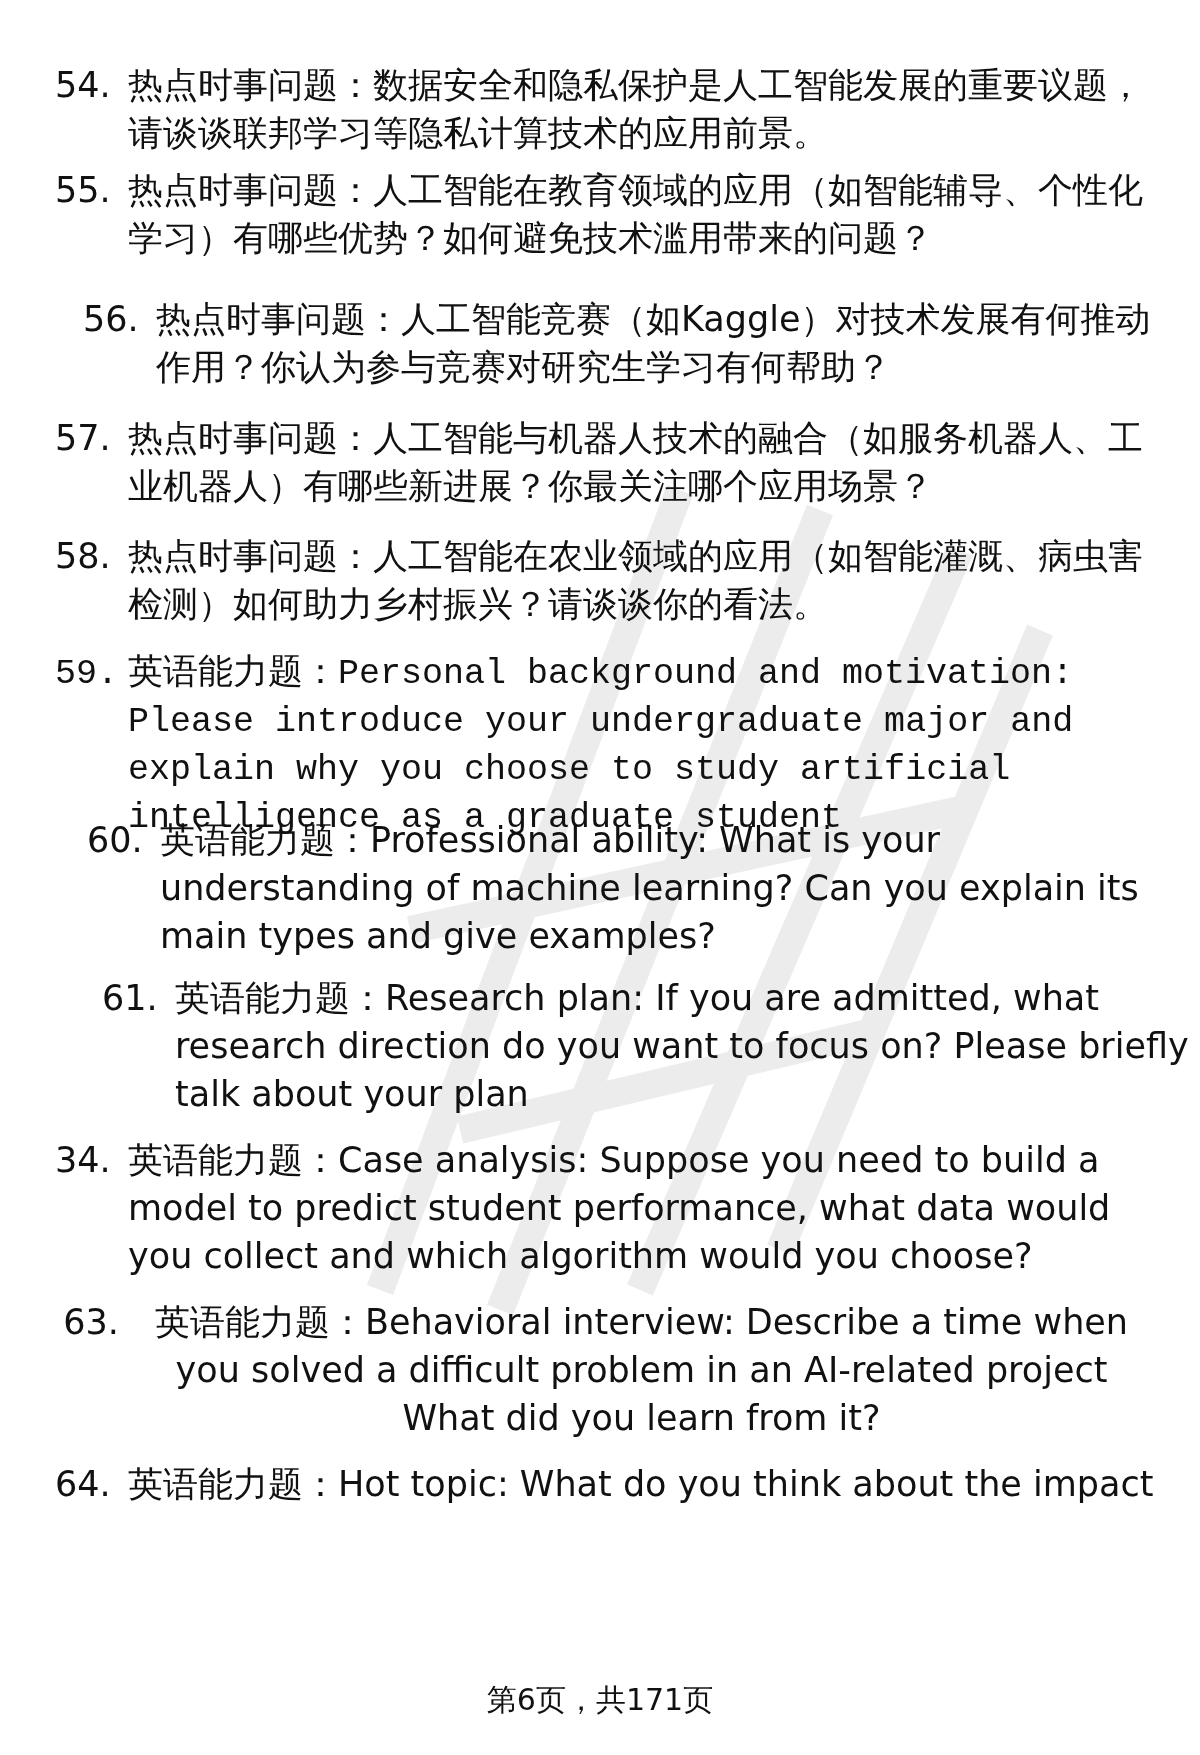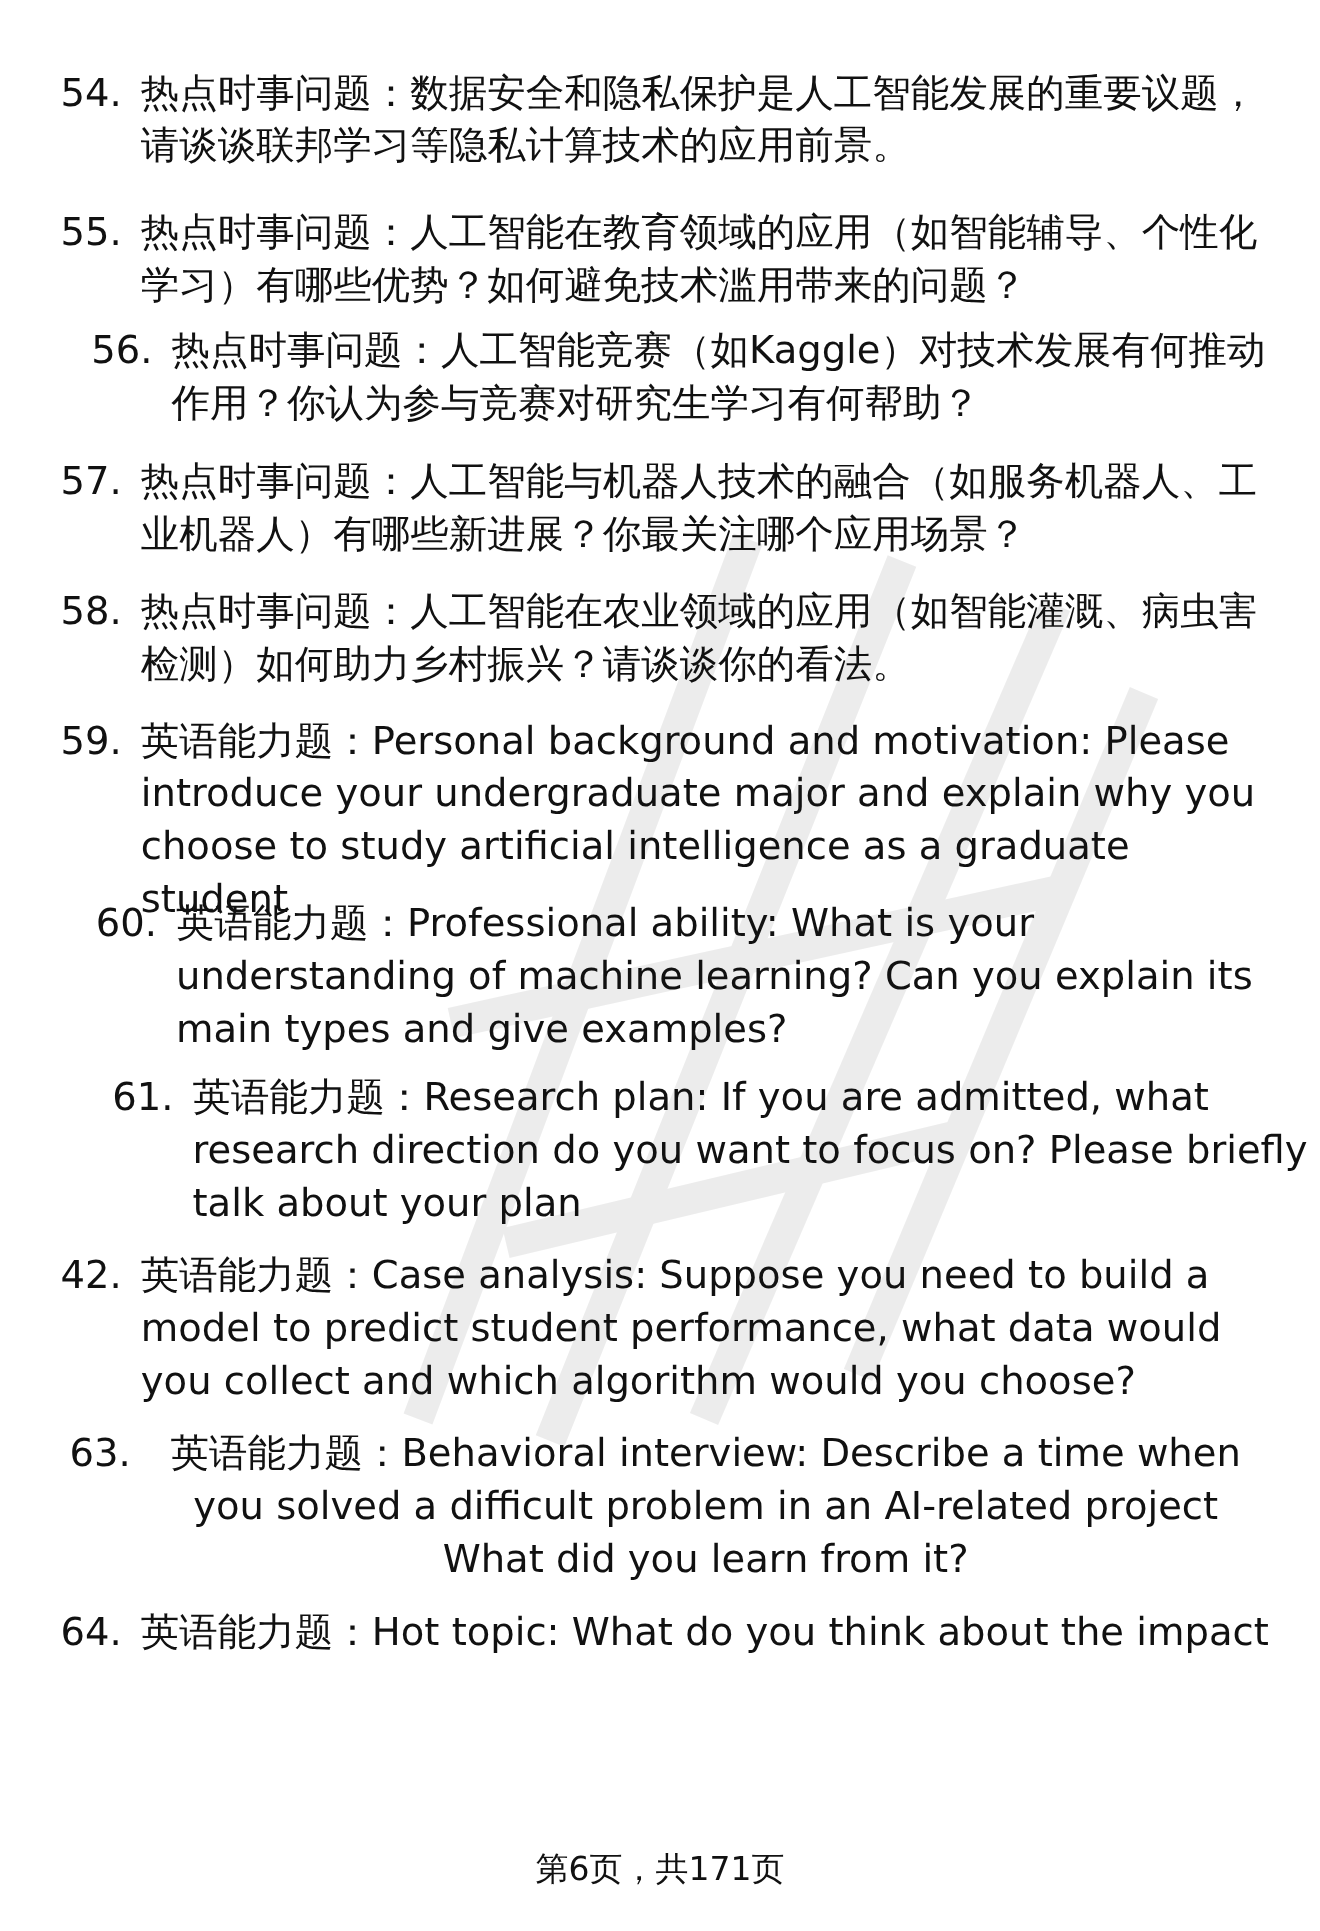--- a/index.html
+++ b/index.html
@@ -40,57 +40,57 @@
     <path d="M150 500 L700 380"></path>
     <path d="M200 700 L620 600"></path>
   </g>
 </svg>
 
 <div class="item" style="top:61px;">
   <span class="num">54.</span>
   <span class="body"><span class="cat">热点时事问题：</span><span>数据安全和隐私保护是人工智能发展的重要议题，请谈谈联邦学习等隐私计算技术的应用前景。</span></span>
 </div>
 
-<div class="item" style="top:188px;">
+<div class="item" style="top:166px;">
   <span class="num">55.</span>
   <span class="body"><span class="cat">热点时事问题：</span><span>人工智能在教育领域的应用（如智能辅导、个性化学习）有哪些优势？如何避免技术滥用带来的问题？</span></span>
 </div>
 
 <div class="item" style="top:295px;margin-left:28px;">
   <span class="num">56.</span>
   <span class="body"><span class="cat">热点时事问题：</span><span>人工智能竞赛（如Kaggle）对技术发展有何推动作用？你认为参与竞赛对研究生学习有何帮助？</span></span>
 </div>
 
 <div class="item" style="top:414px;">
   <span class="num">57.</span>
   <span class="body"><span class="cat">热点时事问题：</span><span>人工智能与机器人技术的融合（如服务机器人、工业机器人）有哪些新进展？你最关注哪个应用场景？</span></span>
 </div>
 
 <div class="item" style="top:532px;">
   <span class="num">58.</span>
   <span class="body"><span class="cat">热点时事问题：</span><span>人工智能在农业领域的应用（如智能灌溉、病虫害检测）如何助力乡村振兴？请谈谈你的看法。</span></span>
 </div>
 
-<div class="item" style="top:650px;">
+<div class="item" style="top:650px;font-family:Liberation Mono, monospace;">
   <span class="num">59.</span>
   <span class="body"><span class="cat">英语能力题：</span><span>Personal background and motivation: Please introduce your undergraduate major and explain why you choose to study artificial intelligence as a graduate student</span></span>
 </div>
 
 <div class="item" style="top:816px;margin-left:32px;">
   <span class="num">60.</span>
   <span class="body"><span class="cat">英语能力题：</span><span>Professional ability: What is your understanding of machine learning? Can you explain its main types and give examples?</span></span>
 </div>
 
 <div class="item" style="top:974px;margin-left:47px;">
   <span class="num">61.</span>
   <span class="body"><span class="cat">英语能力题：</span><span>Research plan: If you are admitted, what research direction do you want to focus on? Please briefly talk about your plan</span></span>
 </div>
 
 <div class="item" style="top:1136px;">
-  <span class="num">42.</span>
+  <span class="num">34.</span>
   <span class="body"><span class="cat">英语能力题：</span><span>Case analysis: Suppose you need to build a model to predict student performance, what data would you collect and which algorithm would you choose?</span></span>
 </div>
 
 <div class="item" style="top:1298px;text-align:center;">
   <span class="num">63.</span>
   <span class="body"><span class="cat">英语能力题：</span><span>Behavioral interview: Describe a time when you solved a difficult problem in an AI-related project What did you learn from it?</span></span>
 </div>
 
 <div class="item" style="top:1460px;">
   <span class="num">64.</span>

